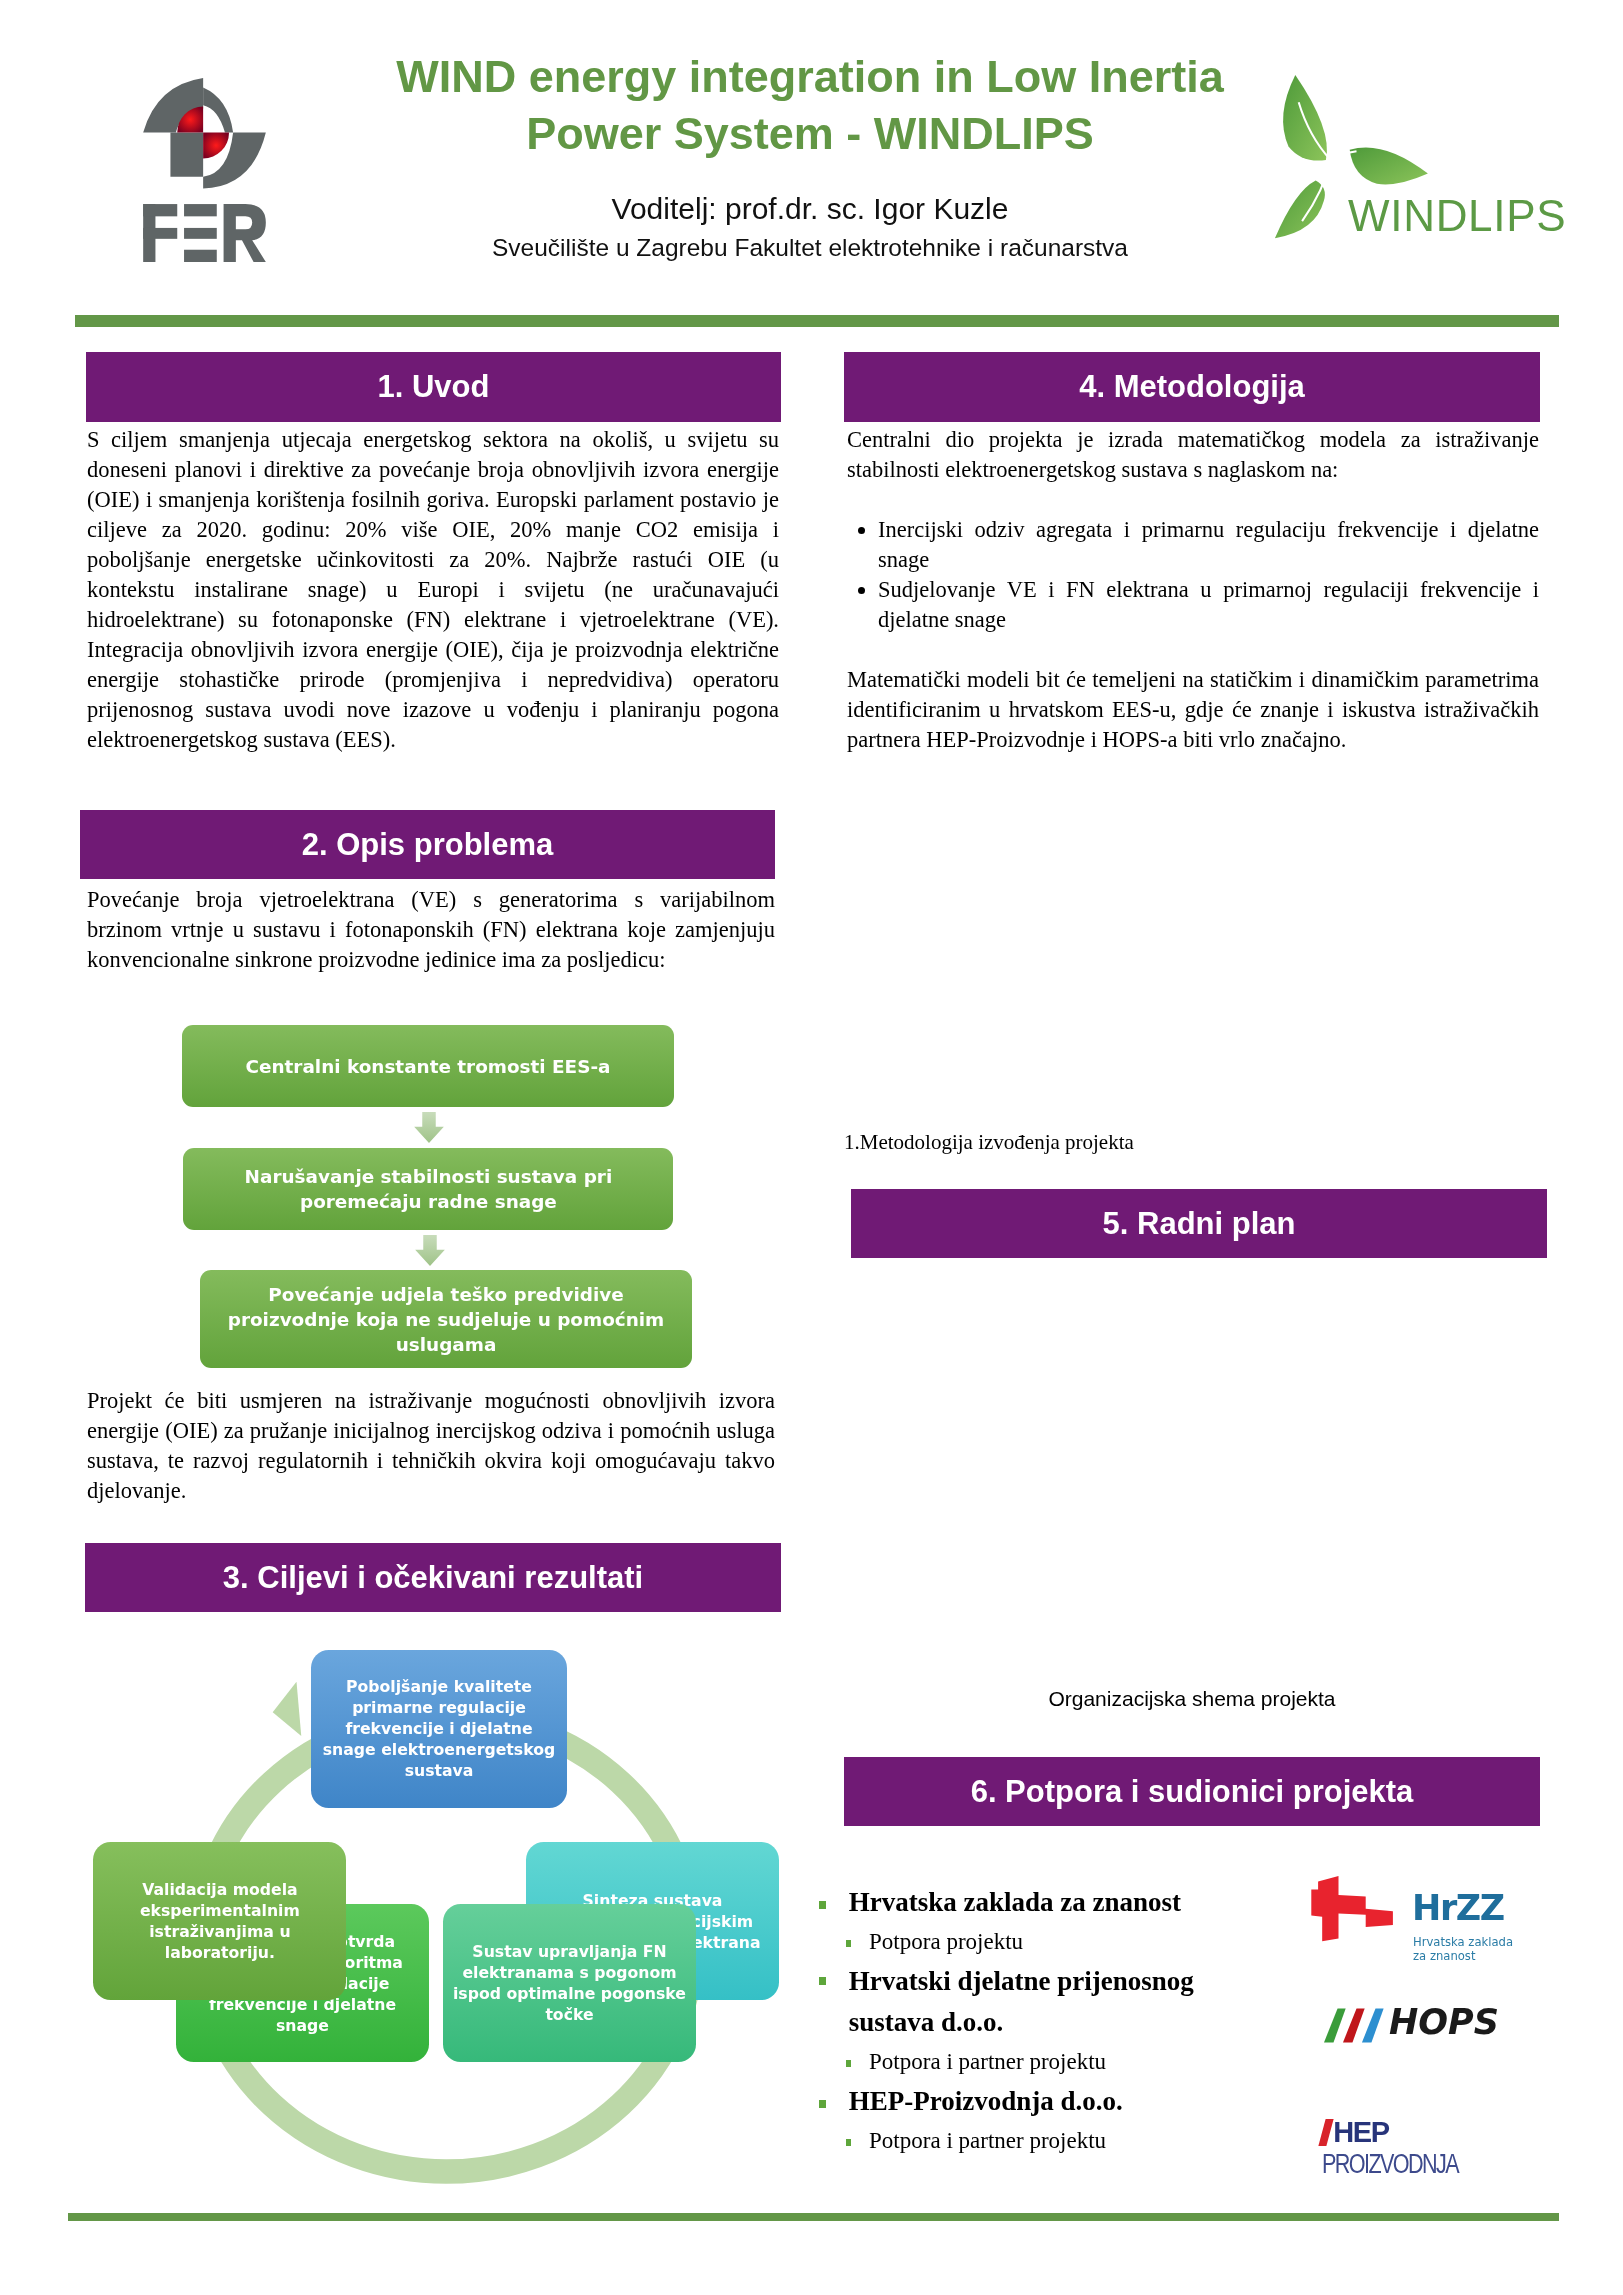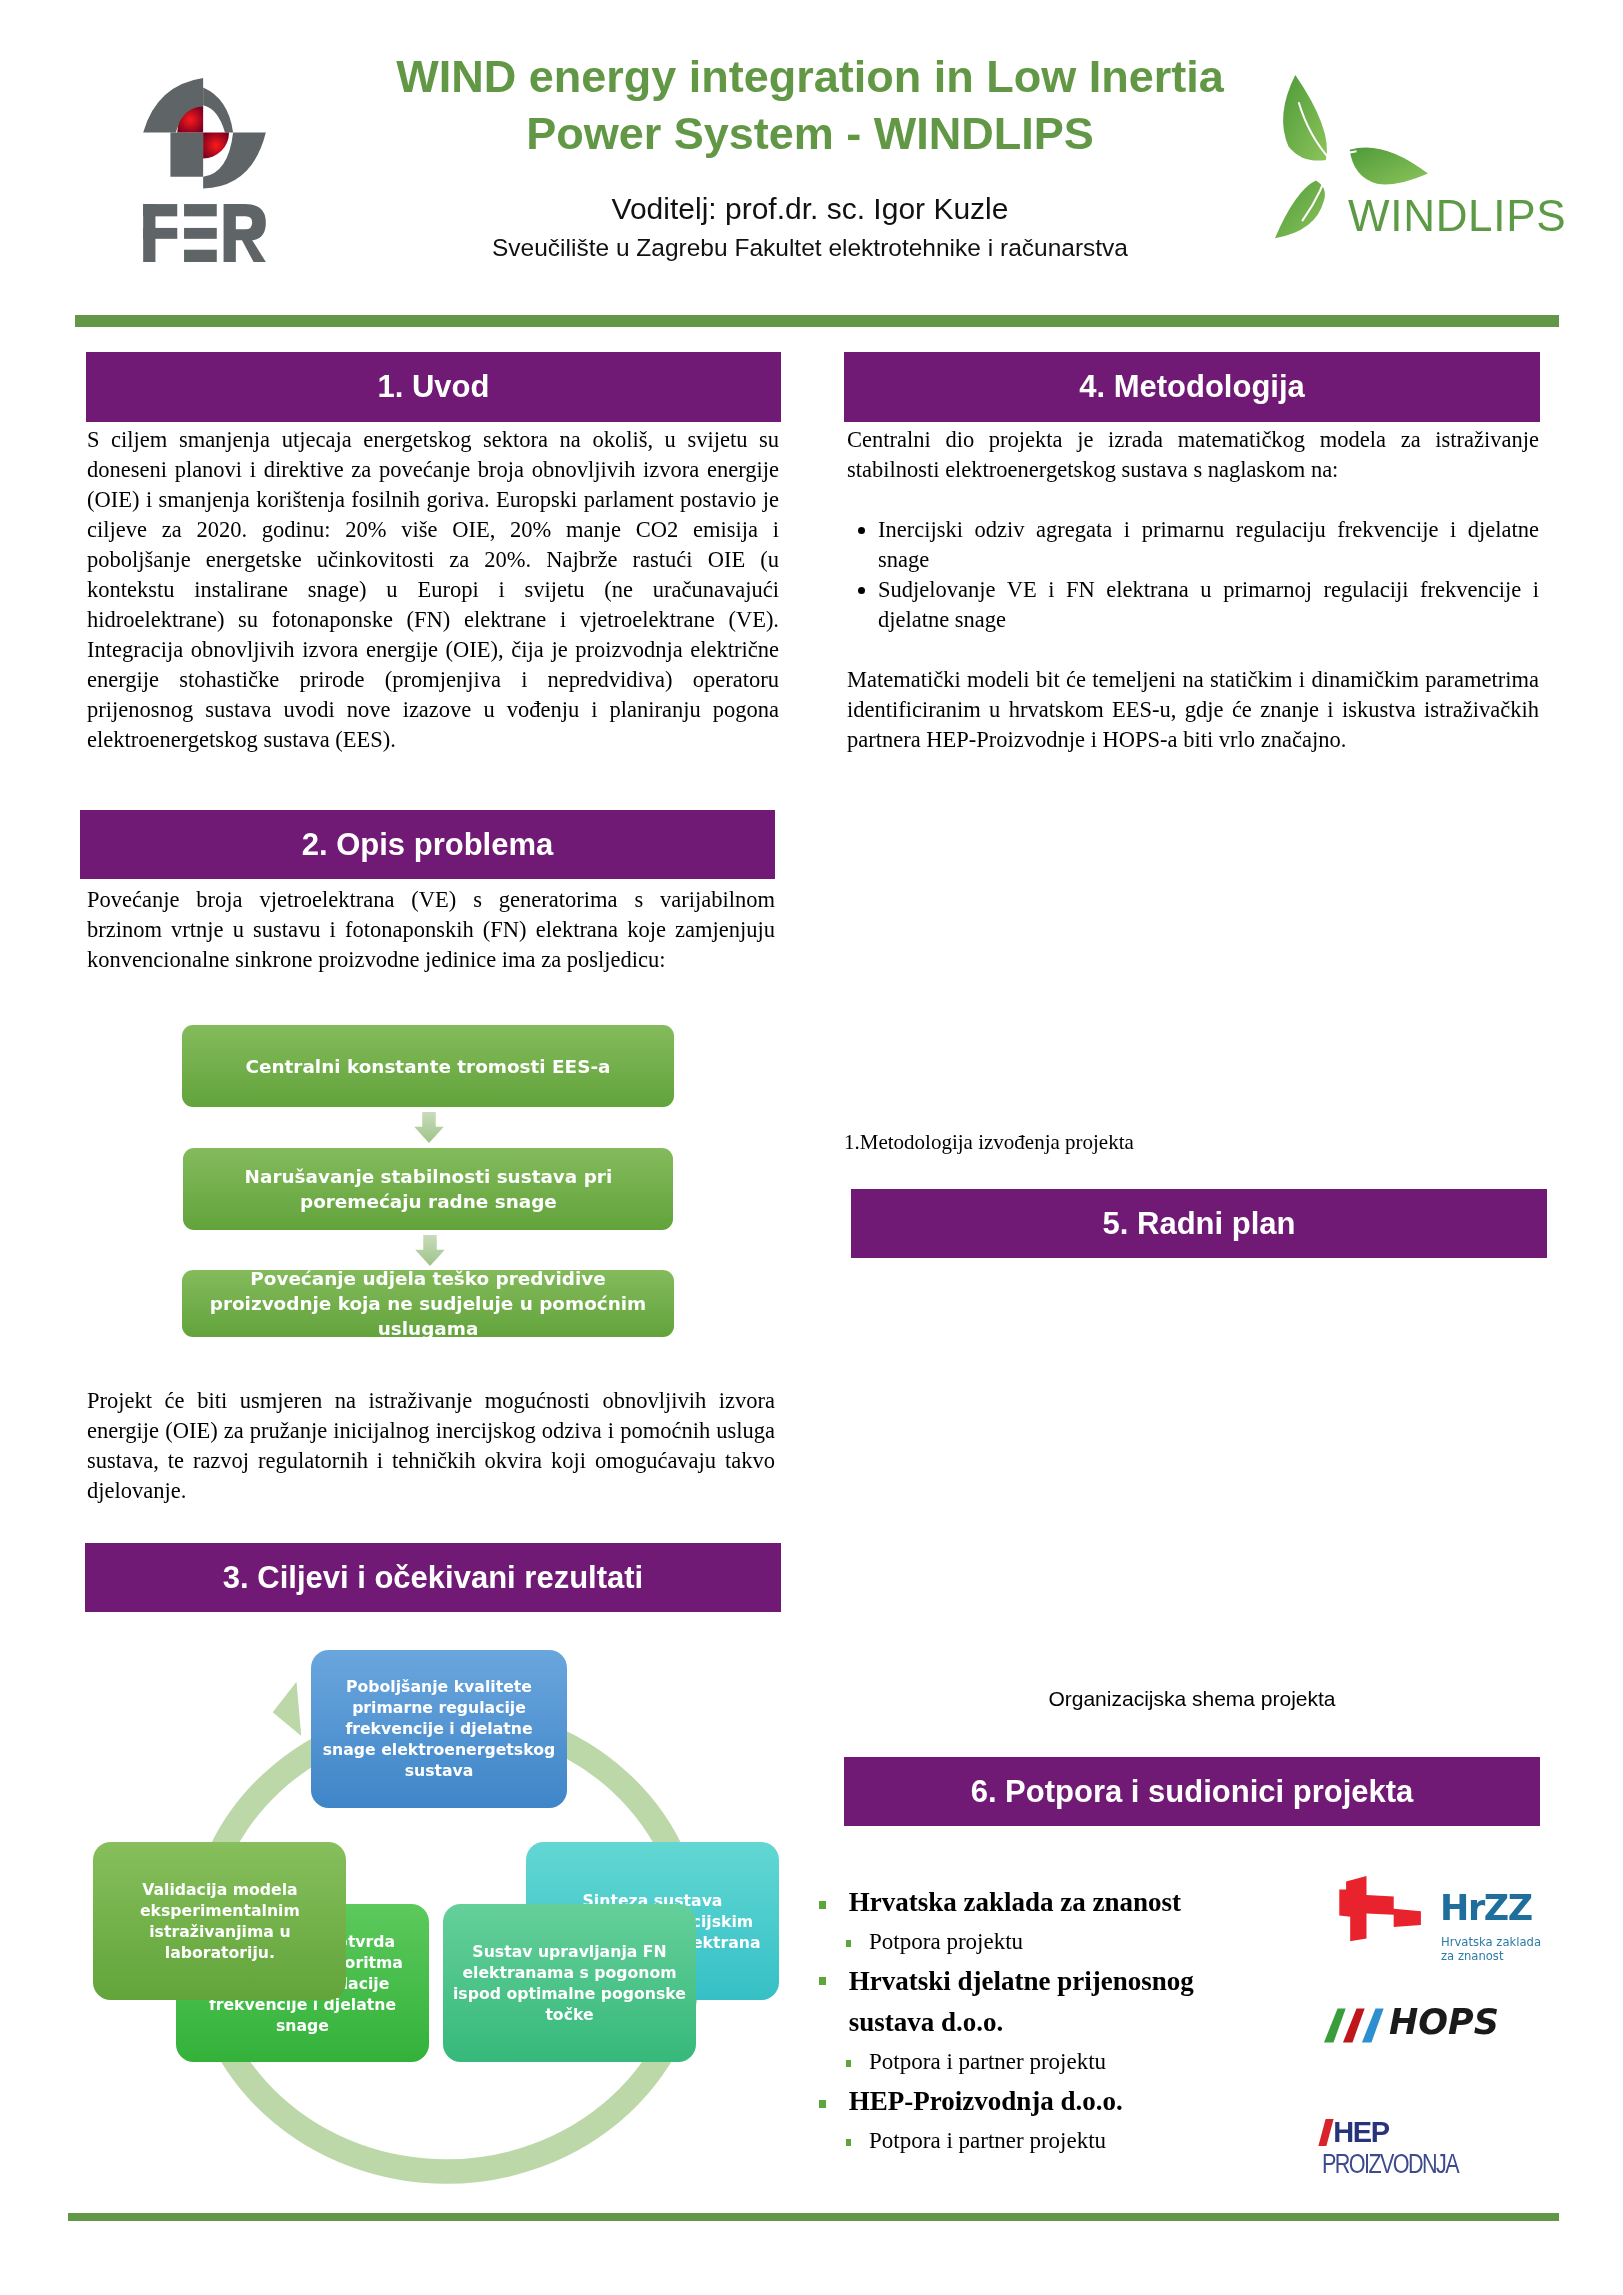--- a/index.html
+++ b/index.html
@@ -92,21 +92,21 @@
           <stop offset="0" stop-color="#c8dcbb"></stop>
           <stop offset="1" stop-color="#9fc388"></stop>
         </linearGradient>
       </defs>
     <path d="M12 0 H32 V22 H44 L22 46 L0 22 H12 Z" fill="url(#ag)"></path>
   </svg>
   <div class="flow-box" style="position:absolute;left:1.4px;top:123px;width:490px;height:82px;padding:0 13.6px;box-sizing:border-box;">Narušavanje stabilnosti sustava pri poremećaju radne snage</div>
   <svg style="position:absolute;left:233px;top:210px;" width="30" height="31" viewBox="0 0 44 46">
     <path d="M12 0 H32 V22 H44 L22 46 L0 22 H12 Z" fill="url(#ag)"></path>
   </svg>
-  <div class="flow-box" style="position:absolute;left:0;top:245px;width:492px;height:67px;padding:0 16.3px;box-sizing:border-box;">Povećanje udjela teško predvidive proizvodnje koja ne sudjeluje u pomoćnim uslugama</div>
+  <div class="flow-box" style="position:absolute;left:18px;top:245px;width:492px;height:98px;padding:0 16.3px;box-sizing:border-box;">Povećanje udjela teško predvidive proizvodnje koja ne sudjeluje u pomoćnim uslugama</div>
 </div>
 
 <div class="abs para" style="left:87px;top:1386px;width:688px;">
   <p>Projekt će biti usmjeren na istraživanje mogućnosti obnovljivih izvora energije (OIE) za pružanje inicijalnog inercijskog odziva i pomoćnih usluga sustava, te razvoj regulatornih i tehničkih okvira koji omogućavaju takvo djelovanje.</p>
 </div>
 
 <div class="abs hdr" style="left:85px;top:1543px;width:696px;height:69px;">3. Ciljevi i očekivani rezultati</div>
 
 <div class="abs" style="left:75px;top:1634px;width:722px;height:558px;">
   <svg style="position:absolute;left:0;top:0;" width="722" height="558" viewBox="0 0 1060 820">
@@ -145,21 +145,21 @@
   <div class="sp-sub"><span class="sq-s"></span><span>Potpora projektu</span></div>
   <div class="sp-main" style="display:flex;">
       <span class="sq" style="margin-top:16.3px;flex:none;"></span>
       <span style="width:381px;">Hrvatski djelatne prijenosnog sustava d.o.o.</span>
     </div>
   <div class="sp-sub"><span class="sq-s"></span><span>Potpora i partner projektu</span></div>
   <div class="sp-main"><span class="sq"></span><span>HEP-Proizvodnja d.o.o.</span></div>
   <div class="sp-sub"><span class="sq-s"></span><span>Potpora i partner projektu</span></div>
 </div>
 
-<div class="abs" style="left:1339px;top:1876px;width:204px;height:89px;">
+<div class="abs" style="left:1311px;top:1876px;width:204px;height:89px;">
   <svg width="89" height="68" style="position:absolute;left:0;top:0;" viewBox="0 0 130 100">
     <path d="M10 8 L40 0 L40 28 L80 30 L80 48 L120 52 L120 72 L80 75 L80 57 L40 55 L40 92 L16 96 L16 60 L0 58 L0 20 L10 20 Z" fill="#e8232e"></path>
   </svg>
   <div style="position:absolute;left:101px;top:12.3px;font-family:'DejaVu Sans',sans-serif;font-weight:bold;font-size:35px;color:#1f6e9c;letter-spacing:-1.4px;">HrZZ</div>
   <div style="position:absolute;left:102px;top:60px;font-family:'DejaVu Sans',sans-serif;font-size:11.6px;color:#2a7ca6;line-height:13.6px;">
     <div>Hrvatska zaklada</div>
     <div>za znanost</div>
   </div>
 </div>
 

